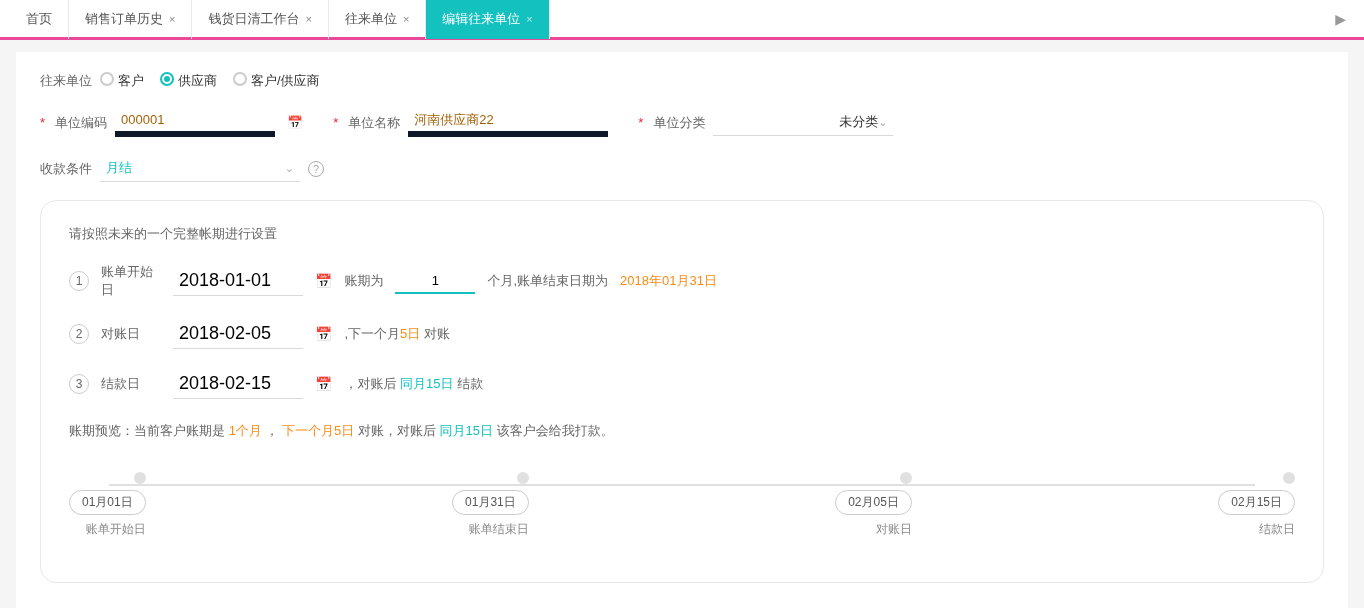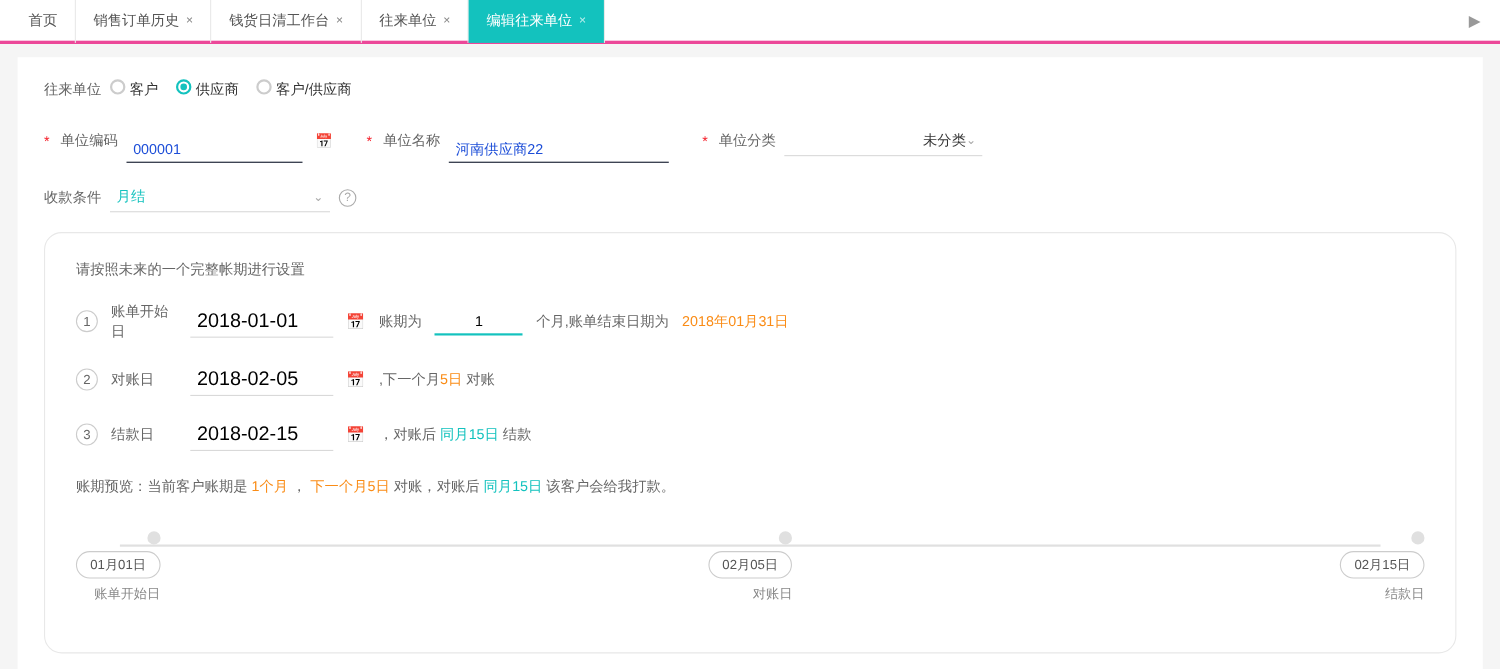--- a/index.html
+++ b/index.html
@@ -94,27 +94,26 @@
     }
     .radio-circle.checked::after {
       content: '';
       width: 6px;
       height: 6px;
       background: #13c2be;
       border-radius: 50%;
     }
     .form-input {
       border: none;
-      border-bottom: 1px solid #0f172a;
+      border-bottom: 6px solid #0f172a;
       outline: none;
       padding: 4px 6px;
       font-size: 13px;
-      color: #1d4ed8;
+      color: #a16207;
       width: 160px;
-      margin-top: 16px;
     }
     .input-icon {
       color: #aaa;
       cursor: pointer;
       margin-left: 4px;
     }
     .dropdown-wrapper {
       display: flex;
       align-items: center;
       border-bottom: 1px solid #d9d9d9;
@@ -392,20 +391,25 @@
     <div class="timeline">
       <div class="timeline-line"></div>
       <div class="timeline-points">
         <div class="timeline-point">
           <div class="tl-dot start"></div>
           <div class="tl-badge">01月01日</div>
           <div class="tl-sublabel">账单开始日</div>
         </div>
         <div class="timeline-point">
           <div class="tl-dot"></div>
+          <div class="tl-badge">01月31日</div>
+          <div class="tl-sublabel">账单结束日</div>
+        </div>
+        <div class="timeline-point">
+          <div class="tl-dot"></div>
           <div class="tl-badge">02月05日</div>
           <div class="tl-sublabel">对账日</div>
         </div>
         <div class="timeline-point">
           <div class="tl-dot"></div>
           <div class="tl-badge">02月15日</div>
           <div class="tl-sublabel">结款日</div>
         </div>
       </div>
     </div>

